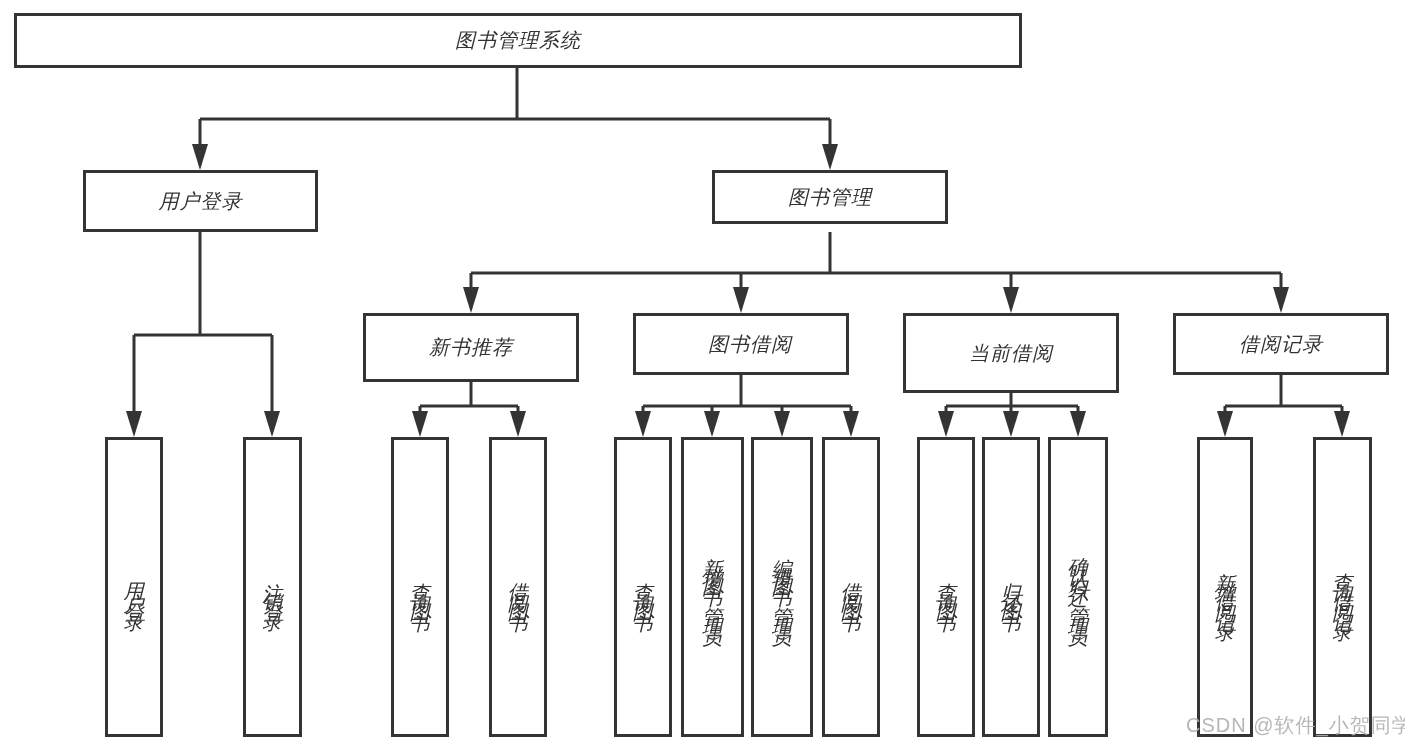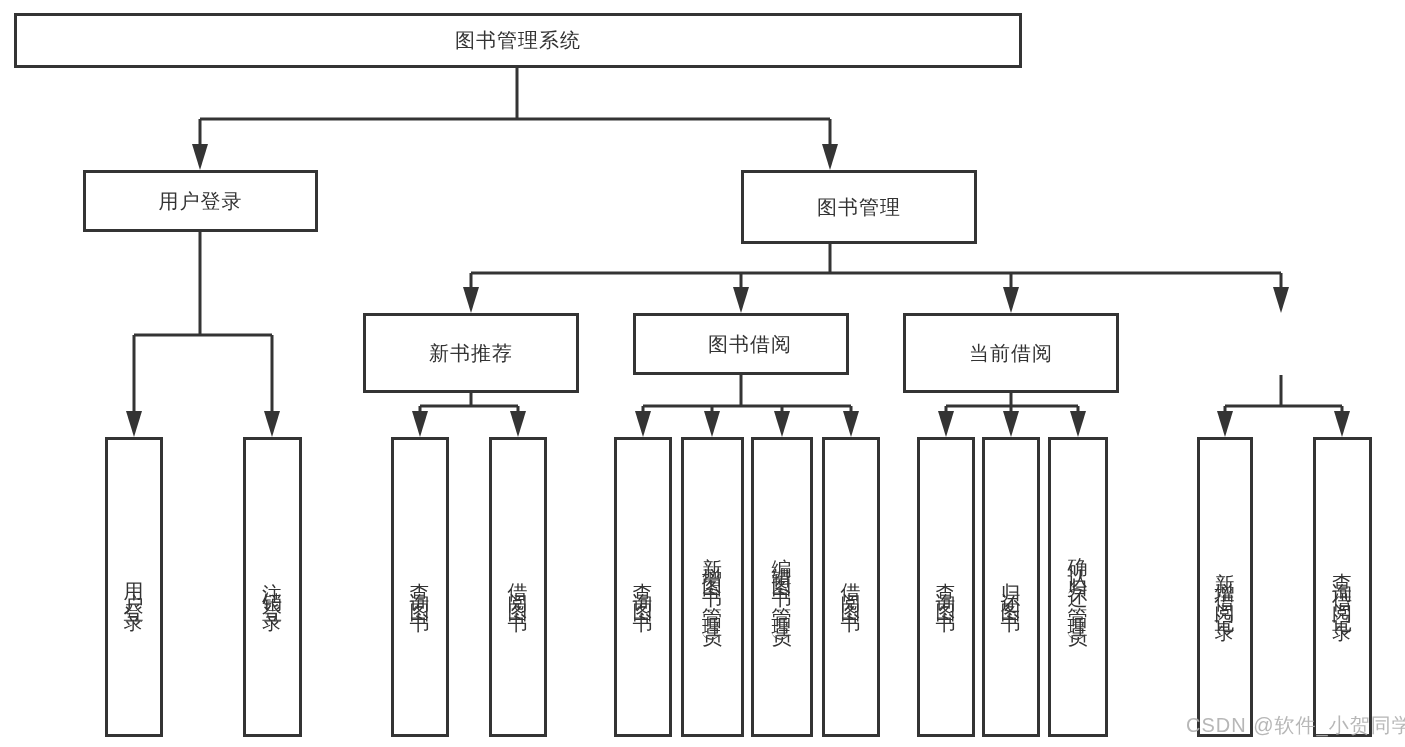--- a/index.html
+++ b/index.html
@@ -17,34 +17,35 @@
     position:absolute;
     box-sizing:border-box;
     border:3px solid #343434;
     background:#ffffff;
     display:flex;align-items:center;justify-content:center;
     color:#333333;
     font-size:20px;
     letter-spacing:1px;
     text-align:left;
     z-index:2;
+    font-style:italic;
   }
   .vnode{
     writing-mode:vertical-rl;
     letter-spacing:10px;
     line-height:1;
     padding:6px 0;
   }
   
   .n-root{left:14px;top:13px;width:1008px;height:55px;}
   
   .n-userlogin{left:83px;top:170px;width:235px;height:62px;}
-  .n-bookmgmt{left:712px;top:170px;width:236px;height:74px;margin-left:29px;}
+  .n-bookmgmt{left:712px;top:170px;width:236px;height:54px;}
   
-  .n-newbook{left:363px;top:313px;width:216px;height:80px;}
+  .n-newbook{left:363px;top:313px;width:216px;height:69px;}
   .n-bookborrow{left:633px;top:313px;width:216px;height:62px;padding-left:18px;}
   .n-currentborrow{left:903px;top:313px;width:216px;height:80px;}
   .n-borrowrecords{left:1173px;top:313px;width:216px;height:62px;}
   
   .leaf{top:437px;height:300px;}
   .l-login{left:105px;width:58px;}
   .l-logout{left:243px;width:59px;}
   .l-query1{left:391px;width:58px;}
   .l-borrow1{left:489px;width:58px;}
   .l-query2{left:614px;width:58px;}
@@ -115,20 +116,21 @@
   </svg>
 
   <div class="node n-root">图书管理系统</div>
 
   <div class="node n-userlogin">用户登录</div>
   <div class="node n-bookmgmt">图书管理</div>
 
   <div class="node n-newbook">新书推荐</div>
   <div class="node n-bookborrow">图书借阅</div>
   <div class="node n-currentborrow">当前借阅</div>
+  <div class="node n-borrowrecords">借阅记录</div>
 
   <div class="node vnode leaf l-login">用户登录</div>
   <div class="node vnode leaf l-logout">注销登录</div>
 
   <div class="node vnode leaf l-query1">查询图书</div>
   <div class="node vnode leaf l-borrow1">借阅图书</div>
 
   <div class="node vnode leaf l-query2">查询图书</div>
   <div class="node vnode leaf l-addbook">新增图书（管理员）</div>
   <div class="node vnode leaf l-editbook">编辑图书（管理员）</div>

